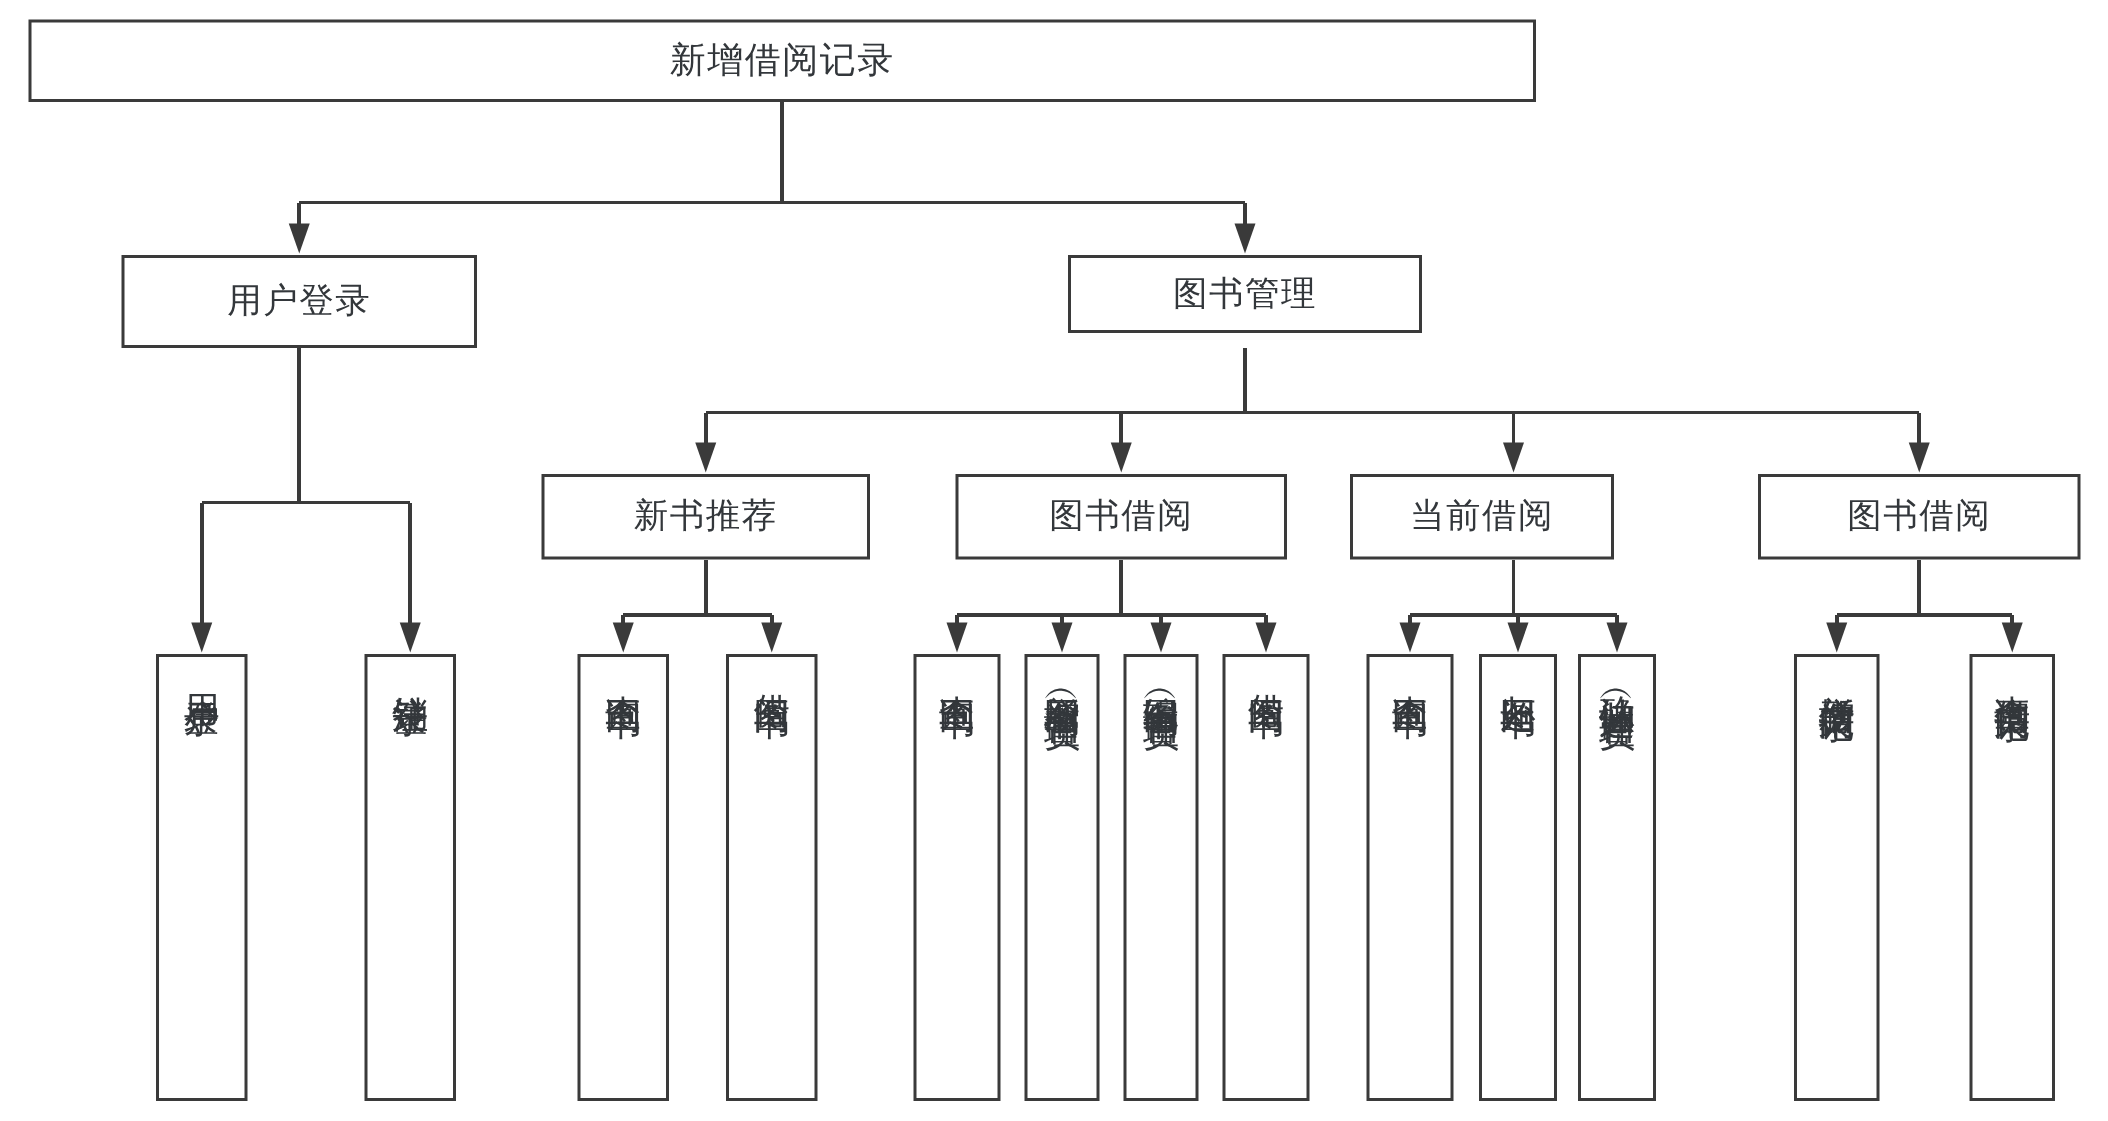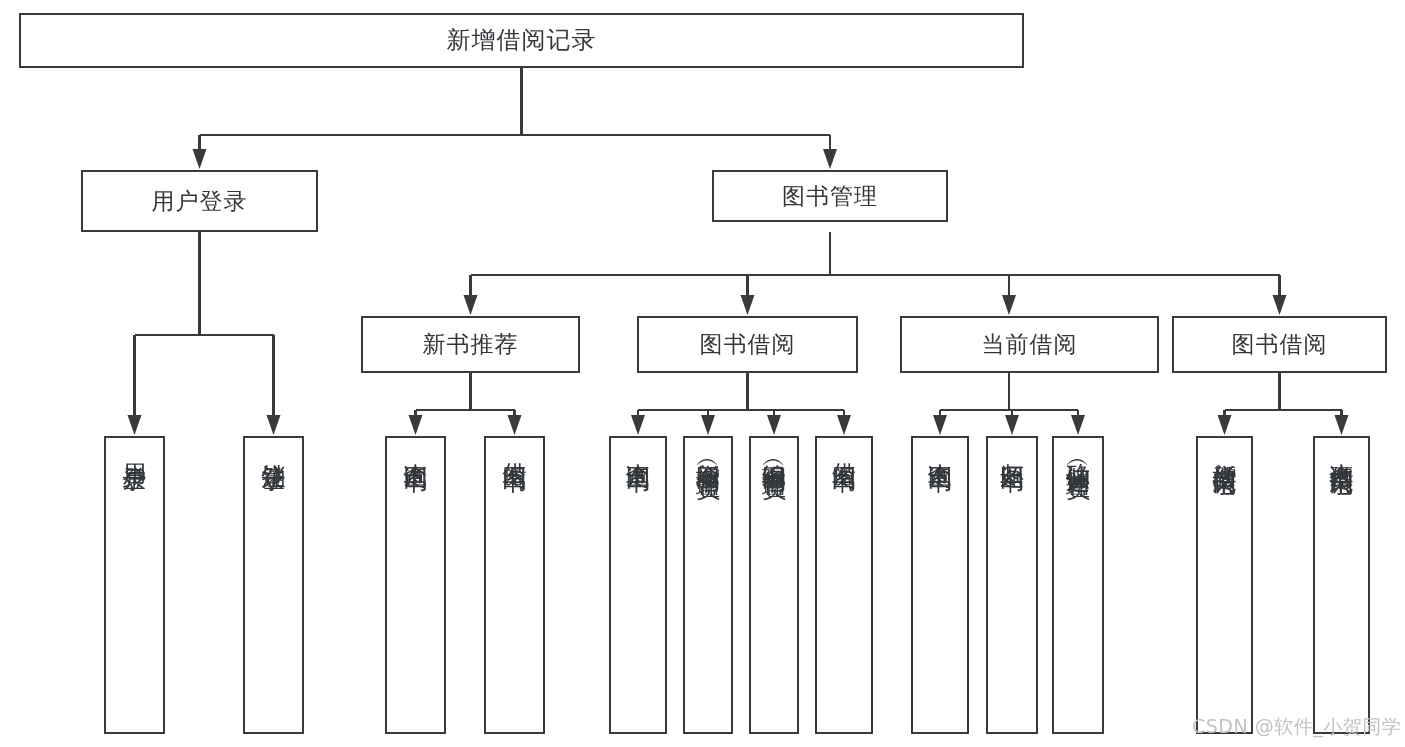--- a/index.html
+++ b/index.html
@@ -141,21 +141,21 @@
       </div>
       <div class="node-box horiz" style="left: 712px; top: 170px; width: 236px; height: 52px; border-color: rgb(58, 58, 58); background: rgb(255, 255, 255);">
         <div class="node-label" style="color: rgb(51, 55, 59);">图书管理</div>
       </div>
       <div class="node-box horiz" style="left: 361px; top: 316px; width: 219px; height: 57px; border-color: rgb(58, 58, 58); background: rgb(255, 255, 255);">
         <div class="node-label" style="color: rgb(51, 55, 59);">新书推荐</div>
       </div>
       <div class="node-box horiz" style="left: 637px; top: 316px; width: 221px; height: 57px; border-color: rgb(58, 58, 58); background: rgb(255, 255, 255);">
         <div class="node-label" style="color: rgb(51, 55, 59);">图书借阅</div>
       </div>
-      <div class="node-box horiz" style="left: 900px; top: 316px; width: 259px; height: 57px; border-color: rgb(58, 58, 58); background: rgb(255, 255, 255);">
+      <div class="node-box horiz" style="left: 900px; top: 316px; width: 176px; height: 57px; border-color: rgb(58, 58, 58); background: rgb(255, 255, 255);">
         <div class="node-label" style="color: rgb(51, 55, 59);">当前借阅</div>
       </div>
       <div class="node-box horiz" style="left: 1172px; top: 316px; width: 215px; height: 57px; border-color: rgb(58, 58, 58); background: rgb(255, 255, 255);">
         <div class="node-label" style="color: rgb(51, 55, 59);">图书借阅</div>
       </div>
       <div class="node-box vert" style="left: 104px; top: 436px; width: 61px; height: 298px; border-color: rgb(58, 58, 58); background: rgb(255, 255, 255);">
         <div class="node-label" style="color: rgb(51, 55, 59);">用户登录</div>
       </div>
       <div class="node-box vert" style="left: 243px; top: 436px; width: 61px; height: 298px; border-color: rgb(58, 58, 58); background: rgb(255, 255, 255);">
         <div class="node-label" style="color: rgb(51, 55, 59);">注销登录</div>
@@ -187,14 +187,13 @@
       <div class="node-box vert" style="left: 1052px; top: 436px; width: 52px; height: 298px; border-color: rgb(58, 58, 58); background: rgb(255, 255, 255);">
         <div class="node-label" style="color: rgb(51, 55, 59);">确认归还（管理员）</div>
       </div>
       <div class="node-box vert" style="left: 1196px; top: 436px; width: 57px; height: 298px; border-color: rgb(58, 58, 58); background: rgb(255, 255, 255);">
         <div class="node-label" style="color: rgb(51, 55, 59);">新增借阅记录</div>
       </div>
       <div class="node-box vert" style="left: 1313px; top: 436px; width: 57px; height: 298px; border-color: rgb(58, 58, 58); background: rgb(255, 255, 255);">
         <div class="node-label" style="color: rgb(51, 55, 59);">查询借阅记录</div>
       </div>
     </div>
-  <div id="watermark" style="left: 1192px; top: 714px; color: rgb(194, 194, 194);">CSDN @软件_小贺同学</div>
 </div>
 
 </body></html>

